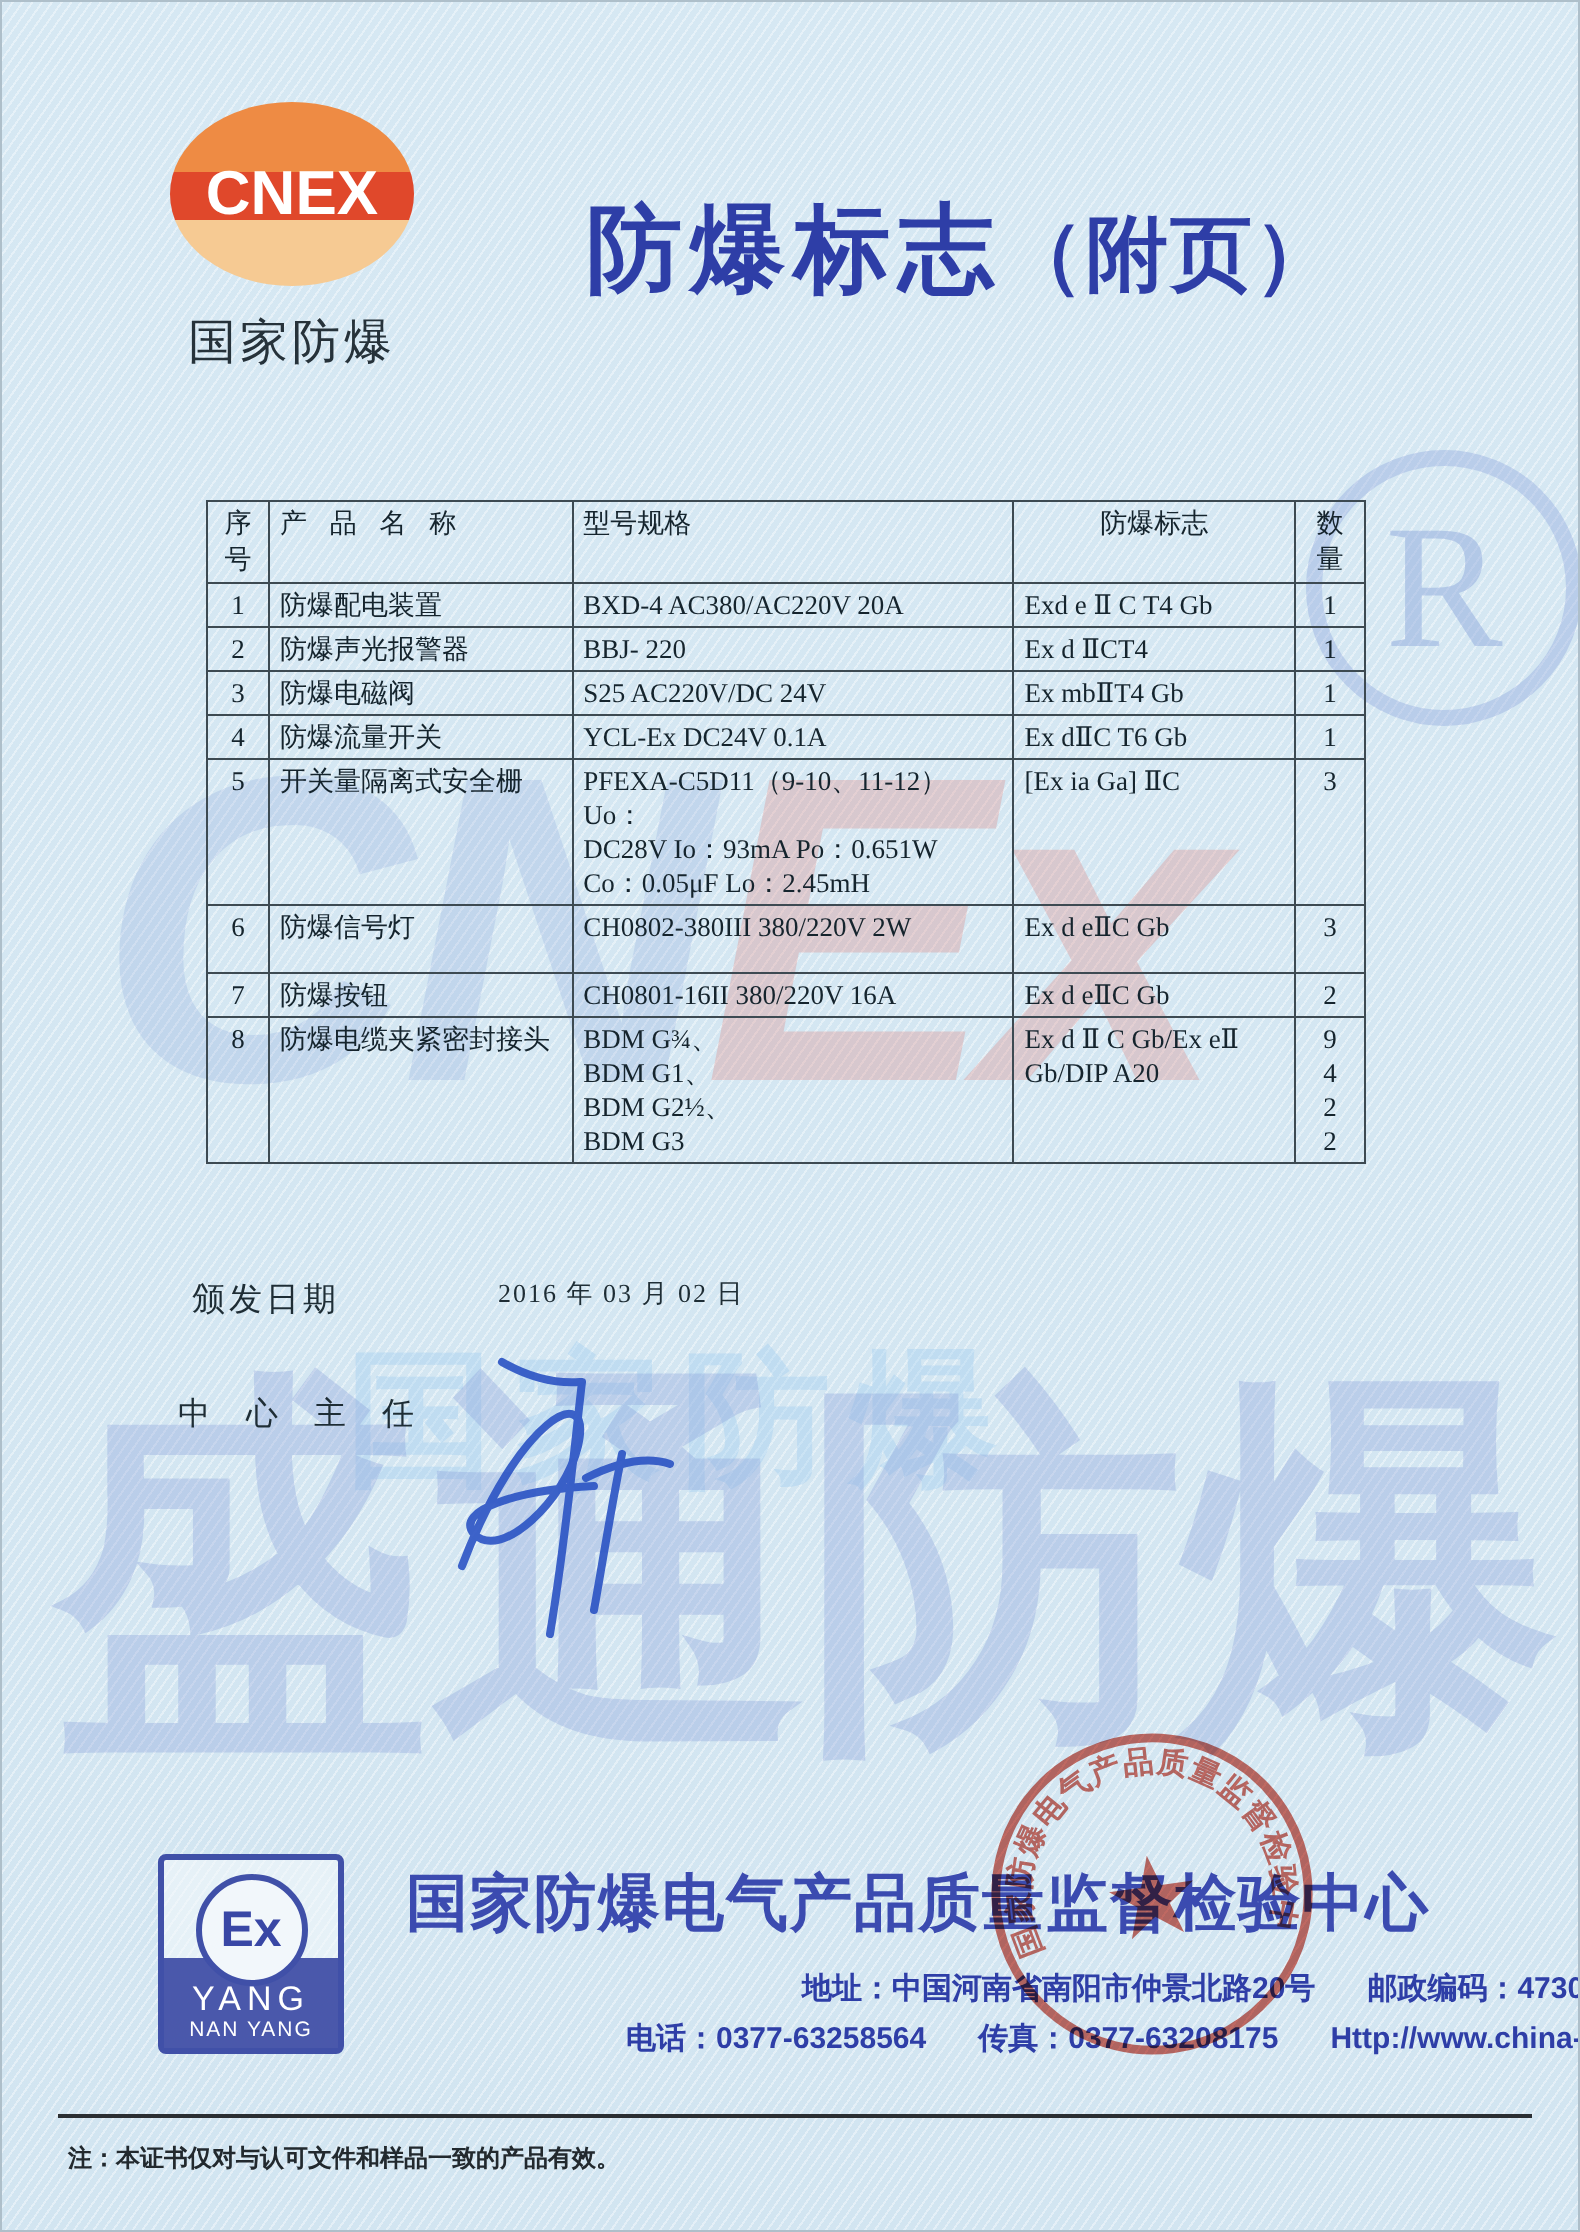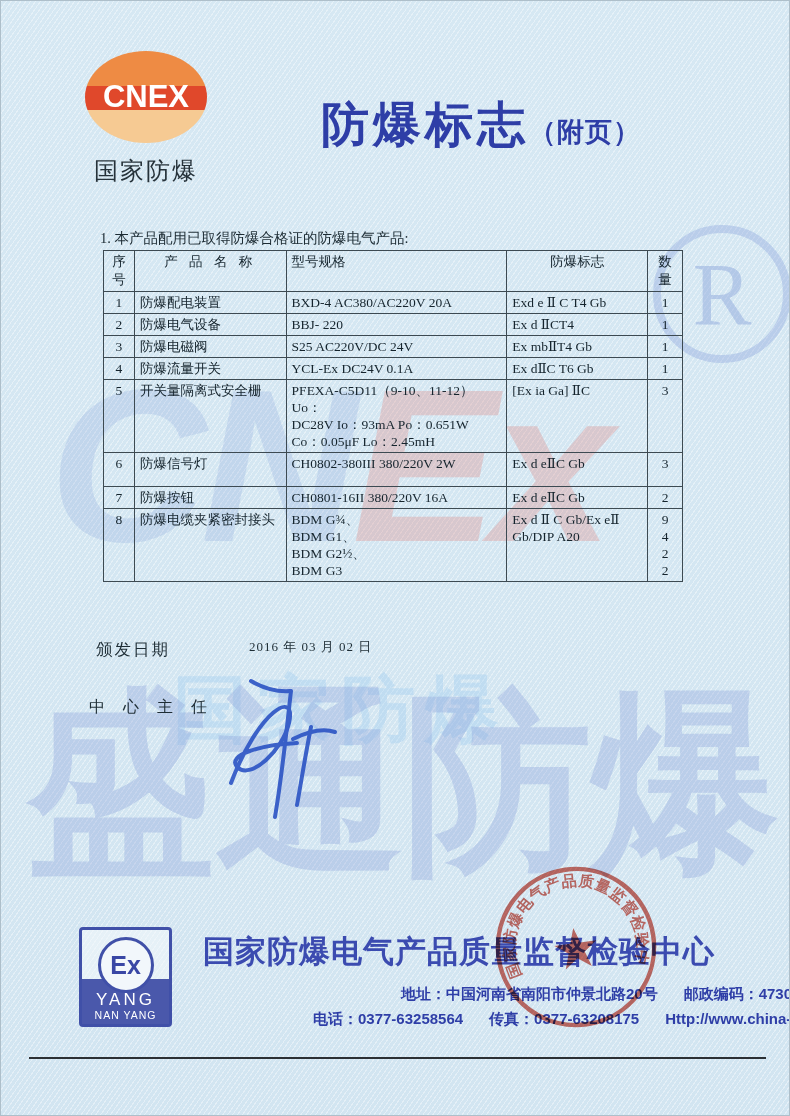--- a/index.html
+++ b/index.html
@@ -37,36 +37,36 @@
   .logo .logo-text { position:absolute; left:0; top:30%; width:100%; text-align:center;
     font-family:"Liberation Sans",sans-serif; font-weight:bold; font-size:31px; color:#fff; letter-spacing:0px; }
   .logo-label { position:absolute; z-index:2; left:70px; top:154px; width:150px; text-align:center;
     font-size:24px; color:#26323a; letter-spacing:2px; font-family:"Liberation Sans",sans-serif; }
   .subtitle { position:absolute; z-index:2; left:190px; top:52px; width:580px; text-align:center;
     font-family:"Liberation Sans",sans-serif; font-weight:bold; font-size:25px; letter-spacing:15px;
     color:#2e3ea7; text-indent:15px; }
   .main-title { position:absolute; z-index:2; left:150px; top:92px; width:660px; text-align:center;
     color:#2e3ea7; font-family:"Liberation Sans",sans-serif; font-weight:bold; white-space:nowrap; }
   .main-title .t1 { font-size:48px; letter-spacing:4px; }
-  .main-title .t2 { font-size:27px; letter-spacing:1px; }
+  .main-title .t2 { font-size:41px; letter-spacing:1px; }
   .cert-no { position:absolute; z-index:2; left:95px; top:187px; width:580px; text-align:center;
     font-size:17px; color:#1c2b33; }
   
   .intro { position:absolute; z-index:2; left:99px; top:228px; font-size:14.5px; color:#1c2b33; }
   table.products { position:absolute; z-index:2; left:102px; top:249px; width:580px;
     border-collapse:collapse; font-size:13.5px; color:#15242d; }
   .products col.c1{width:31px} .products col.c2{width:152px} .products col.c3{width:221px}
   .products col.c4{width:141px} .products col.c5{width:35px}
   .products th, .products td { border:1px solid #3d4a52; vertical-align:top; padding:2px 5px;
     line-height:17px; font-weight:normal; }
   .products th { height:40px; }
   .pre { white-space:pre-line; }
   .tc { text-align:center; }
   .products .hdr-seq, .products .hdr-qty { text-align:center; white-space:pre-line; line-height:18px; }
-  .products .hdr-name { text-align:center; letter-spacing:4px; }
+  .products .hdr-name { text-align:left; letter-spacing:4px; }
   .products .hdr-model { text-align:left; }
   .row-h20 td { height:21px; } .row-h18 td { height:18px; } .row-h34 td { height:34px; }
   
   .issue-label { position:absolute; z-index:2; left:95px; top:638px; font-size:16.5px; letter-spacing:2px; }
   .issue-date  { position:absolute; z-index:2; left:248px; top:637px; font-size:13px; letter-spacing:1px; }
   .director-label { position:absolute; z-index:2; left:88px; top:696px; font-size:16px; letter-spacing:7px; }
   .signature { position:absolute; z-index:3; left:192px; top:664px; }
   
   .badge { position:absolute; z-index:2; left:78px; top:926px; width:93px; height:100px;
     border:3px solid #4050a8; border-radius:4px; background:rgba(244,249,252,.6); }
@@ -109,21 +109,20 @@
     <div class="band-top"></div>
     <div class="band-mid"></div>
     <div class="band-bot"></div>
     <div class="logo-text">CNEX</div>
   </div>
   <div class="logo-label">国家防爆</div>
   <div class="main-title">
     <span class="t1">防爆标志</span><span class="t2">（附页）</span>
   </div>
 
-  <div class="intro">1. 本产品配用已取得防爆合格证的防爆电气产品:</div>
   <table class="products">
     <colgroup>
         <col class="c1">
         <col class="c2">
         <col class="c3">
         <col class="c4">
         <col class="c5">
       </colgroup>
     <tbody>
         <tr>
@@ -137,21 +136,21 @@
     </tr>
     <tr class="row-h20">
       <td class="tc">1</td>
       <td>防爆配电装置</td>
       <td>BXD-4   AC380/AC220V   20A</td>
       <td>Exd e Ⅱ C T4 Gb</td>
       <td class="tc">1</td>
     </tr>
     <tr class="row-h18">
       <td class="tc">2</td>
-      <td>防爆电气设备</td>
+      <td>防爆声光报警器</td>
       <td>BBJ- 220</td>
       <td>Ex d  ⅡCT4</td>
       <td class="tc">1</td>
     </tr>
     <tr class="row-h18">
       <td class="tc">3</td>
       <td>防爆电磁阀</td>
       <td>S25   AC220V/DC 24V</td>
       <td>Ex mbⅡT4 Gb</td>
       <td class="tc">1</td>
@@ -238,14 +237,15 @@
     <text x="85" y="106" text-anchor="middle" font-size="56" fill="#cc4f43" font-family="DejaVu Sans, sans-serif">★</text>
     <defs>
       <path id="sealArc" d="M 26.7,106.2 A 62,62 0 1 1 143.3,106.2" fill="none"></path>
     </defs>
     <text font-size="15.5" fill="#cc4f43" font-family="Liberation Sans, sans-serif" font-weight="bold">
       <textPath id="seal-text-path" href="#sealArc" startOffset="0" textLength="258">国家防爆电气产品质量监督检验中心</textPath>
     </text>
   </svg>
 
   <div class="foot-rule"></div>
+  <div class="foot-note">注：本证书仅对与认可文件和样品一致的产品有效。</div>
 
 </div>
 
 </body></html>

